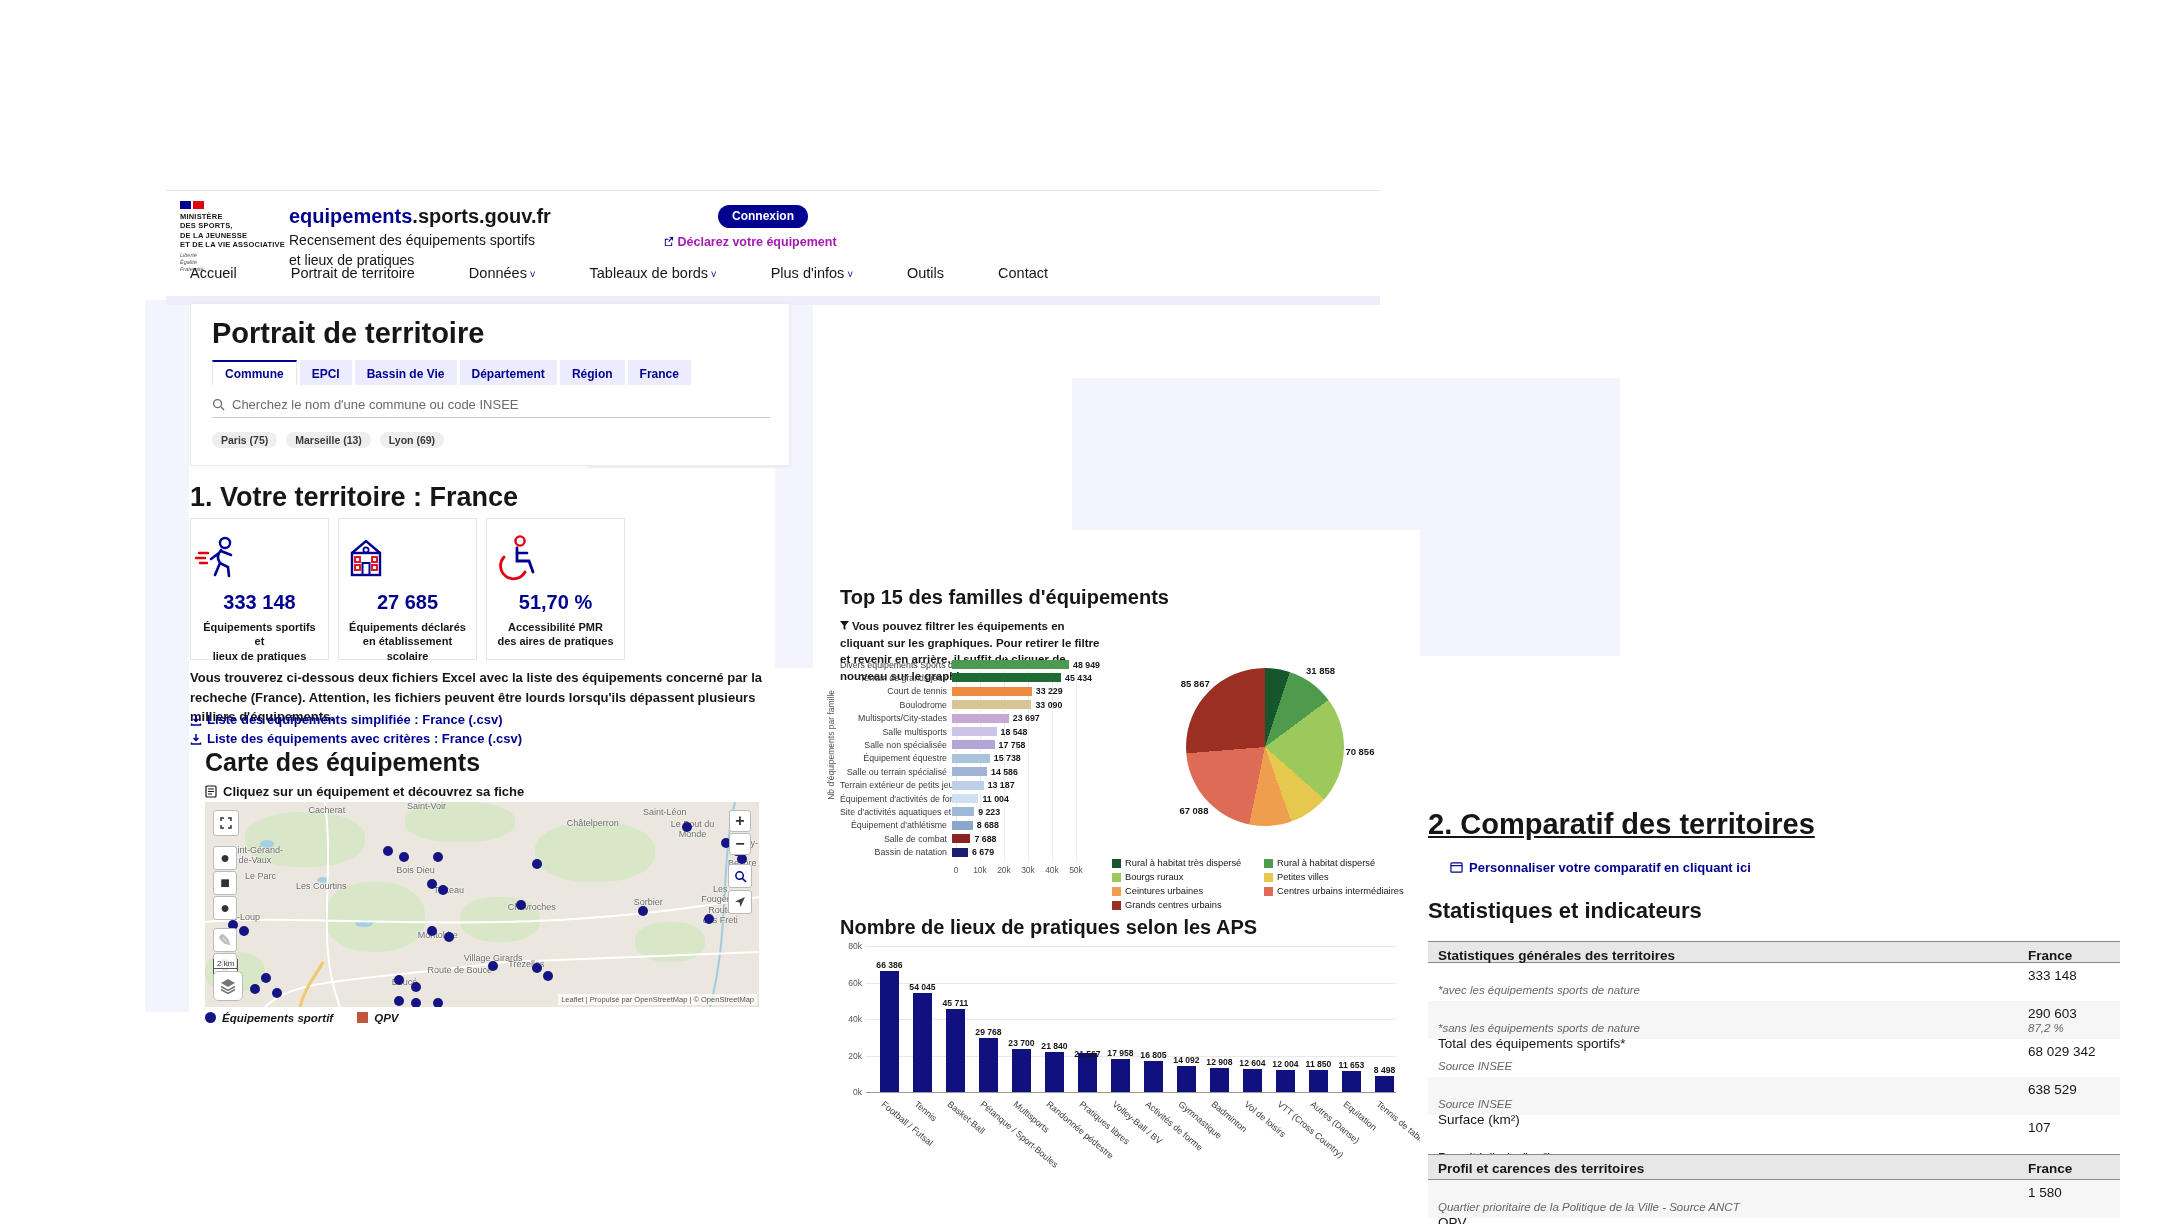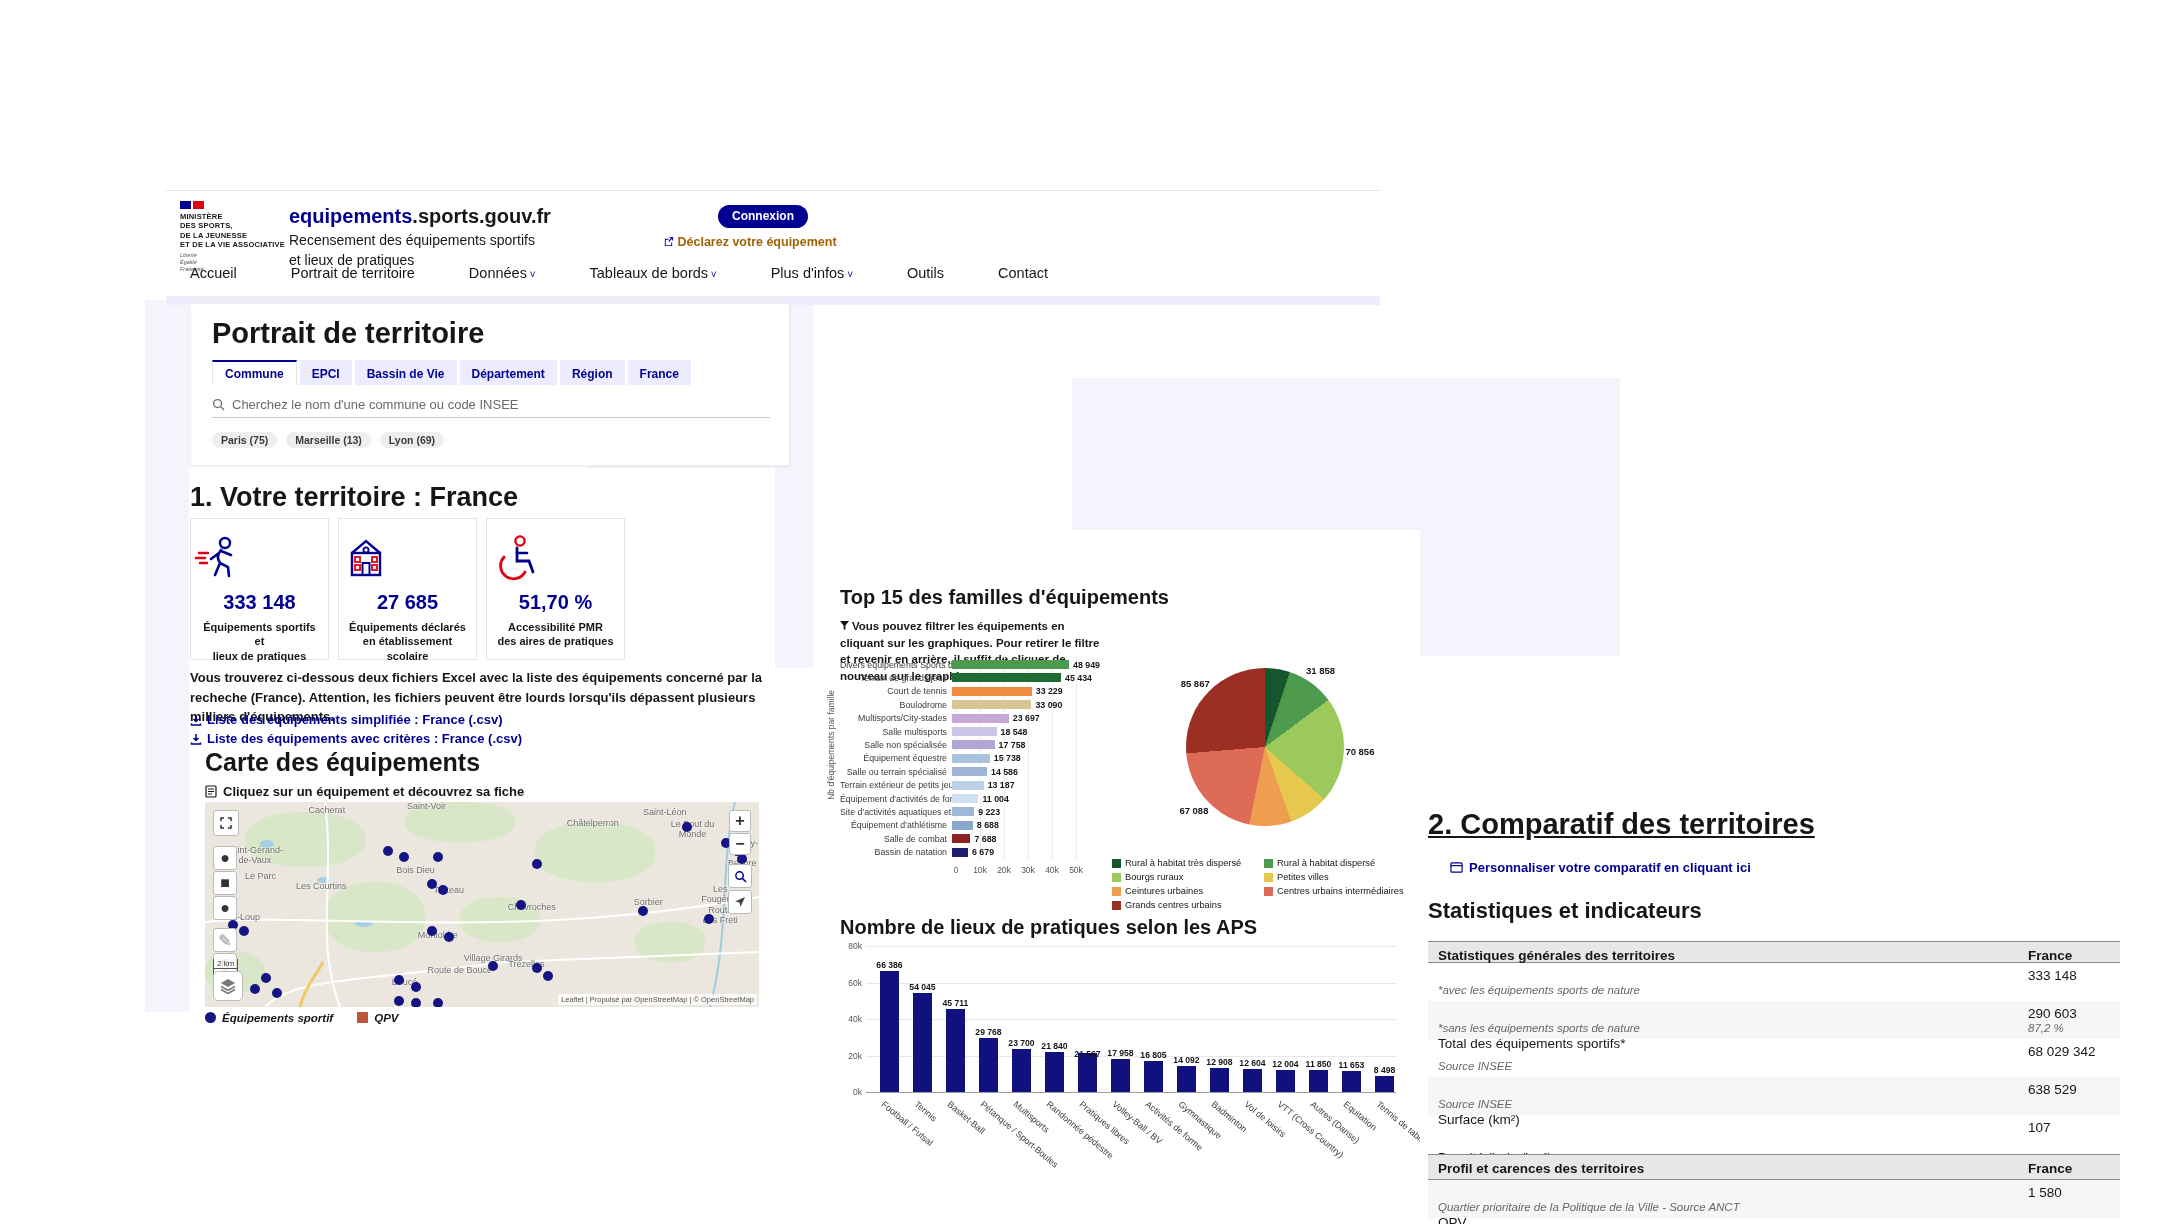--- a/index.html
+++ b/index.html
@@ -12,21 +12,21 @@
   .hdr { position:absolute; left:166px; top:190px; width:1214px; height:106px; border-top:1px solid #e5e5e5; background:#fff; z-index:3; }
   .logo { position:absolute; left:14px; top:10px; width:120px; }
   .flag { display:flex; gap:2px; margin-bottom:3px; }
   .flag i { display:block; width:11px; height:8px; }
   .ministry { font-size:7.5px; font-weight:bold; line-height:1.25; letter-spacing:.2px; }
   .motto { font-size:5.5px; font-style:italic; color:#555; margin-top:2px; line-height:1.3; }
   .sitetitle { position:absolute; left:123px; top:14px; font-size:20px; font-weight:bold; }
   .sitetitle .acc { color:#000091; }
   .sitesub { position:absolute; left:123px; top:40px; font-size:14px; line-height:1.4; color:#161616; }
   .connexion { position:absolute; left:552px; top:14px; height:23px; padding:0 14px; background:#000091; color:#fff; border:none; border-radius:12px; font-size:12px; font-weight:bold; line-height:23px; cursor:pointer; }
-  .declare { position:absolute; left:497px; top:44px; font-size:12.5px; font-weight:bold; color:#a16207; cursor:pointer; }
+  .declare { position:absolute; left:497px; top:44px; font-size:12.5px; font-weight:bold; color:#a21caf; cursor:pointer; }
   .nav { position:absolute; left:2px; top:74px; display:flex; gap:54px; font-size:14.5px; padding-left:22px; }
   .nav span { cursor:pointer; }
   .nav .dd::after { content:" ˅"; font-size:10px; color:#000091; }
   .hdr-band { position:absolute; left:166px; top:296px; width:1214px; height:9px; background:#ededfb; z-index:1; }
 
   
   .pcard { left:190px; top:303px; width:600px; height:163px; border:1px solid #ececec; box-shadow:0 1px 3px rgba(0,0,0,.06); }
   .pcard h1 { position:absolute; left:21px; top:13px; font-size:29px; font-weight:800; }
   .tabs { position:absolute; left:21px; top:56px; display:flex; gap:3px; }
   .tab { font-size:12px; font-weight:bold; color:#000091; background:#ececfe; padding:5px 12px 4px; cursor:pointer; border-top:2px solid transparent; }

